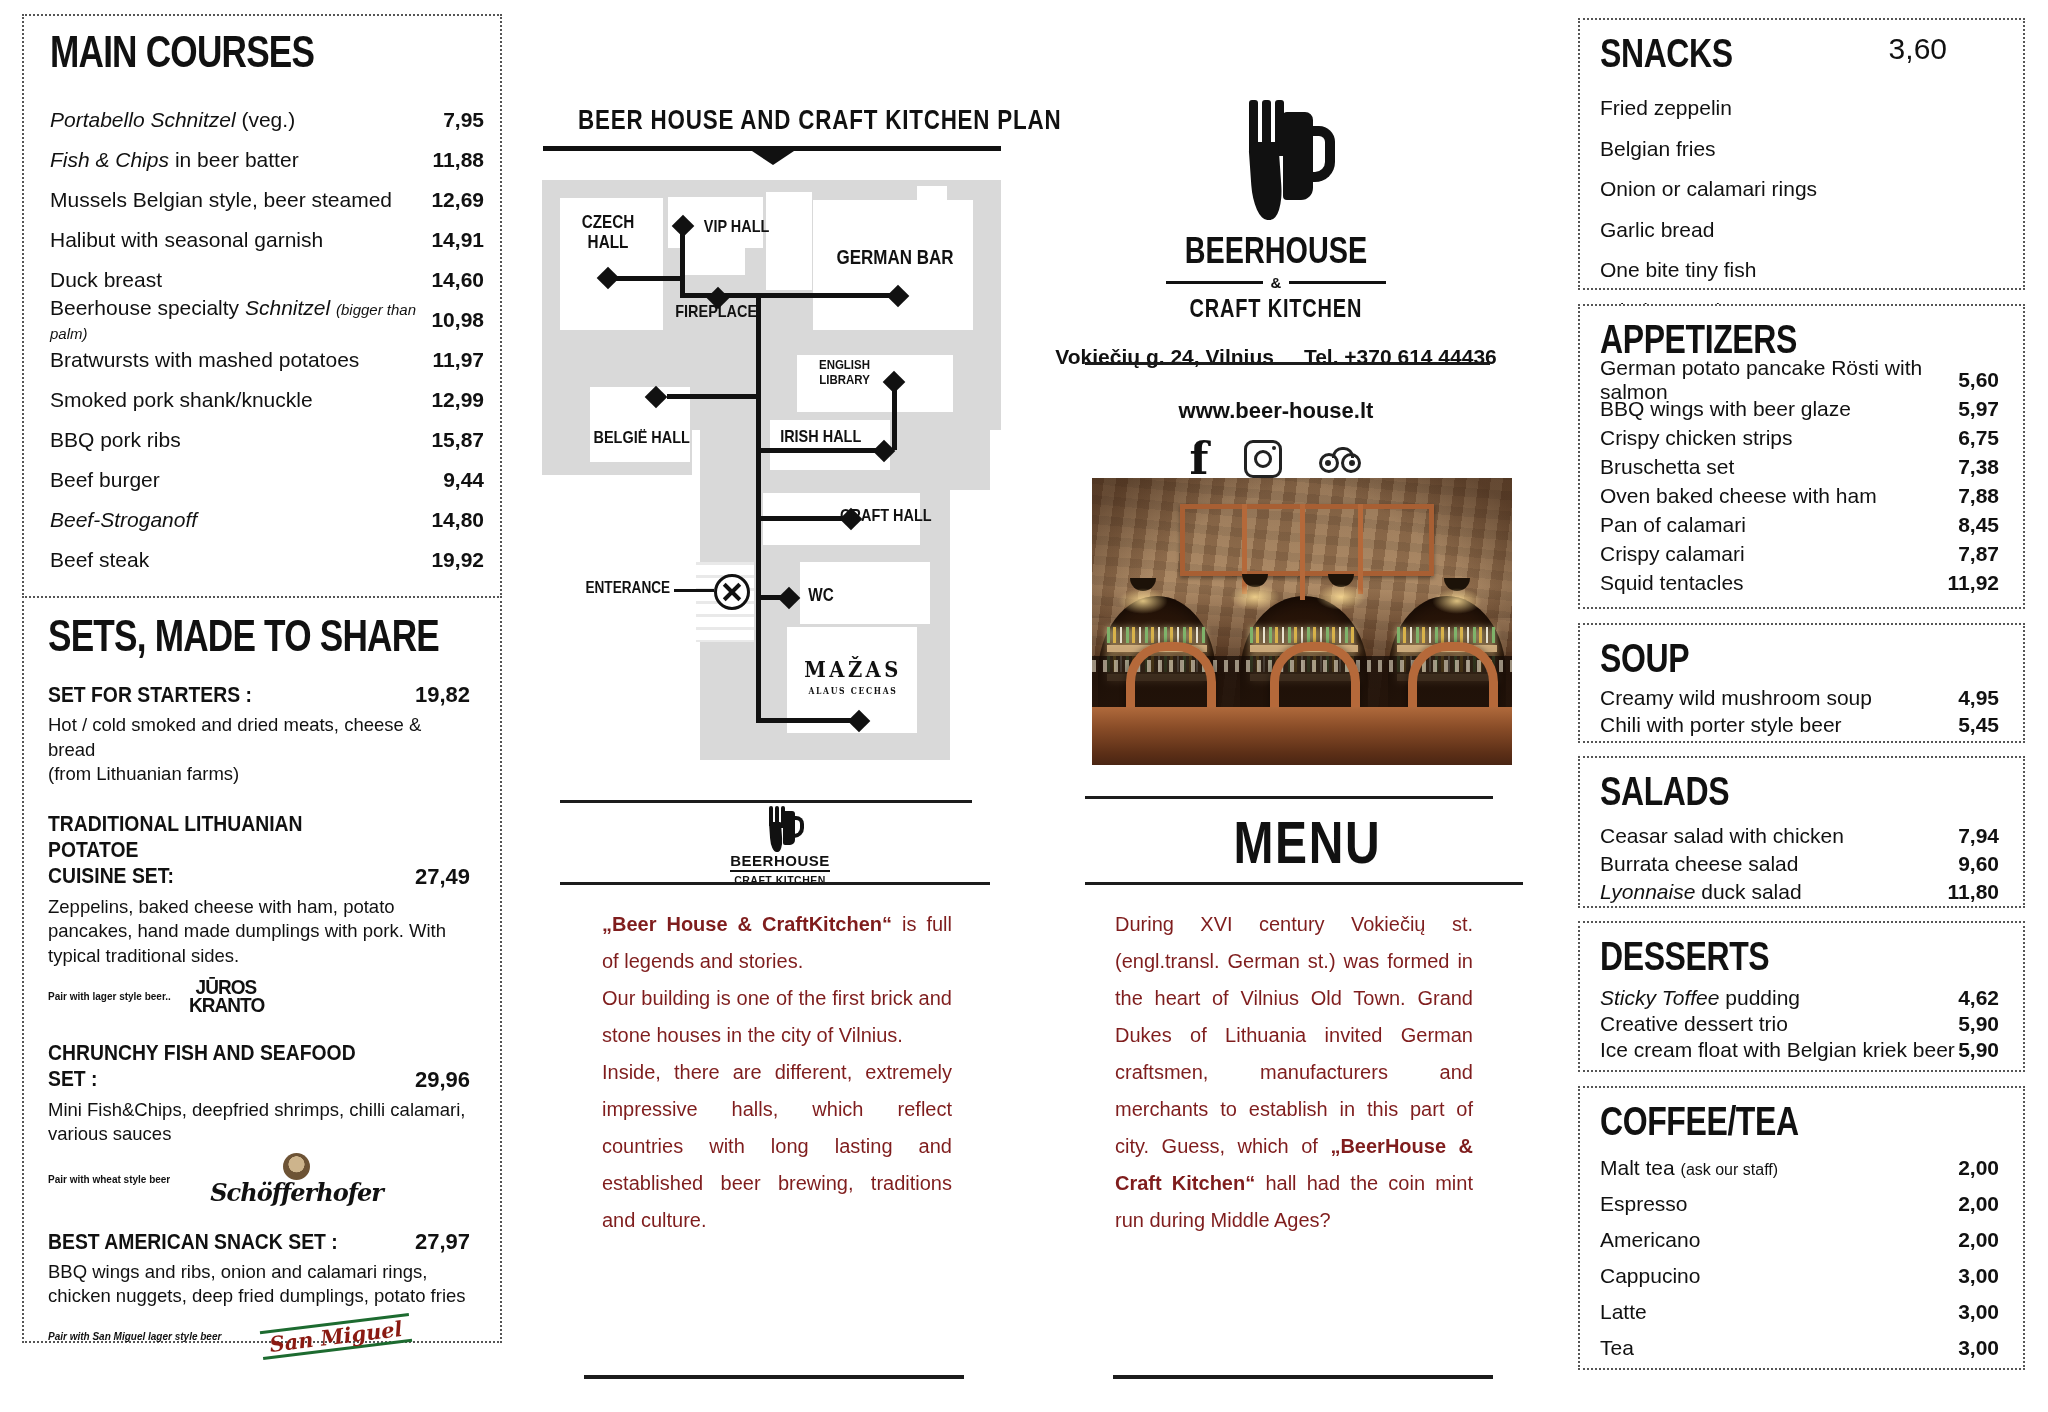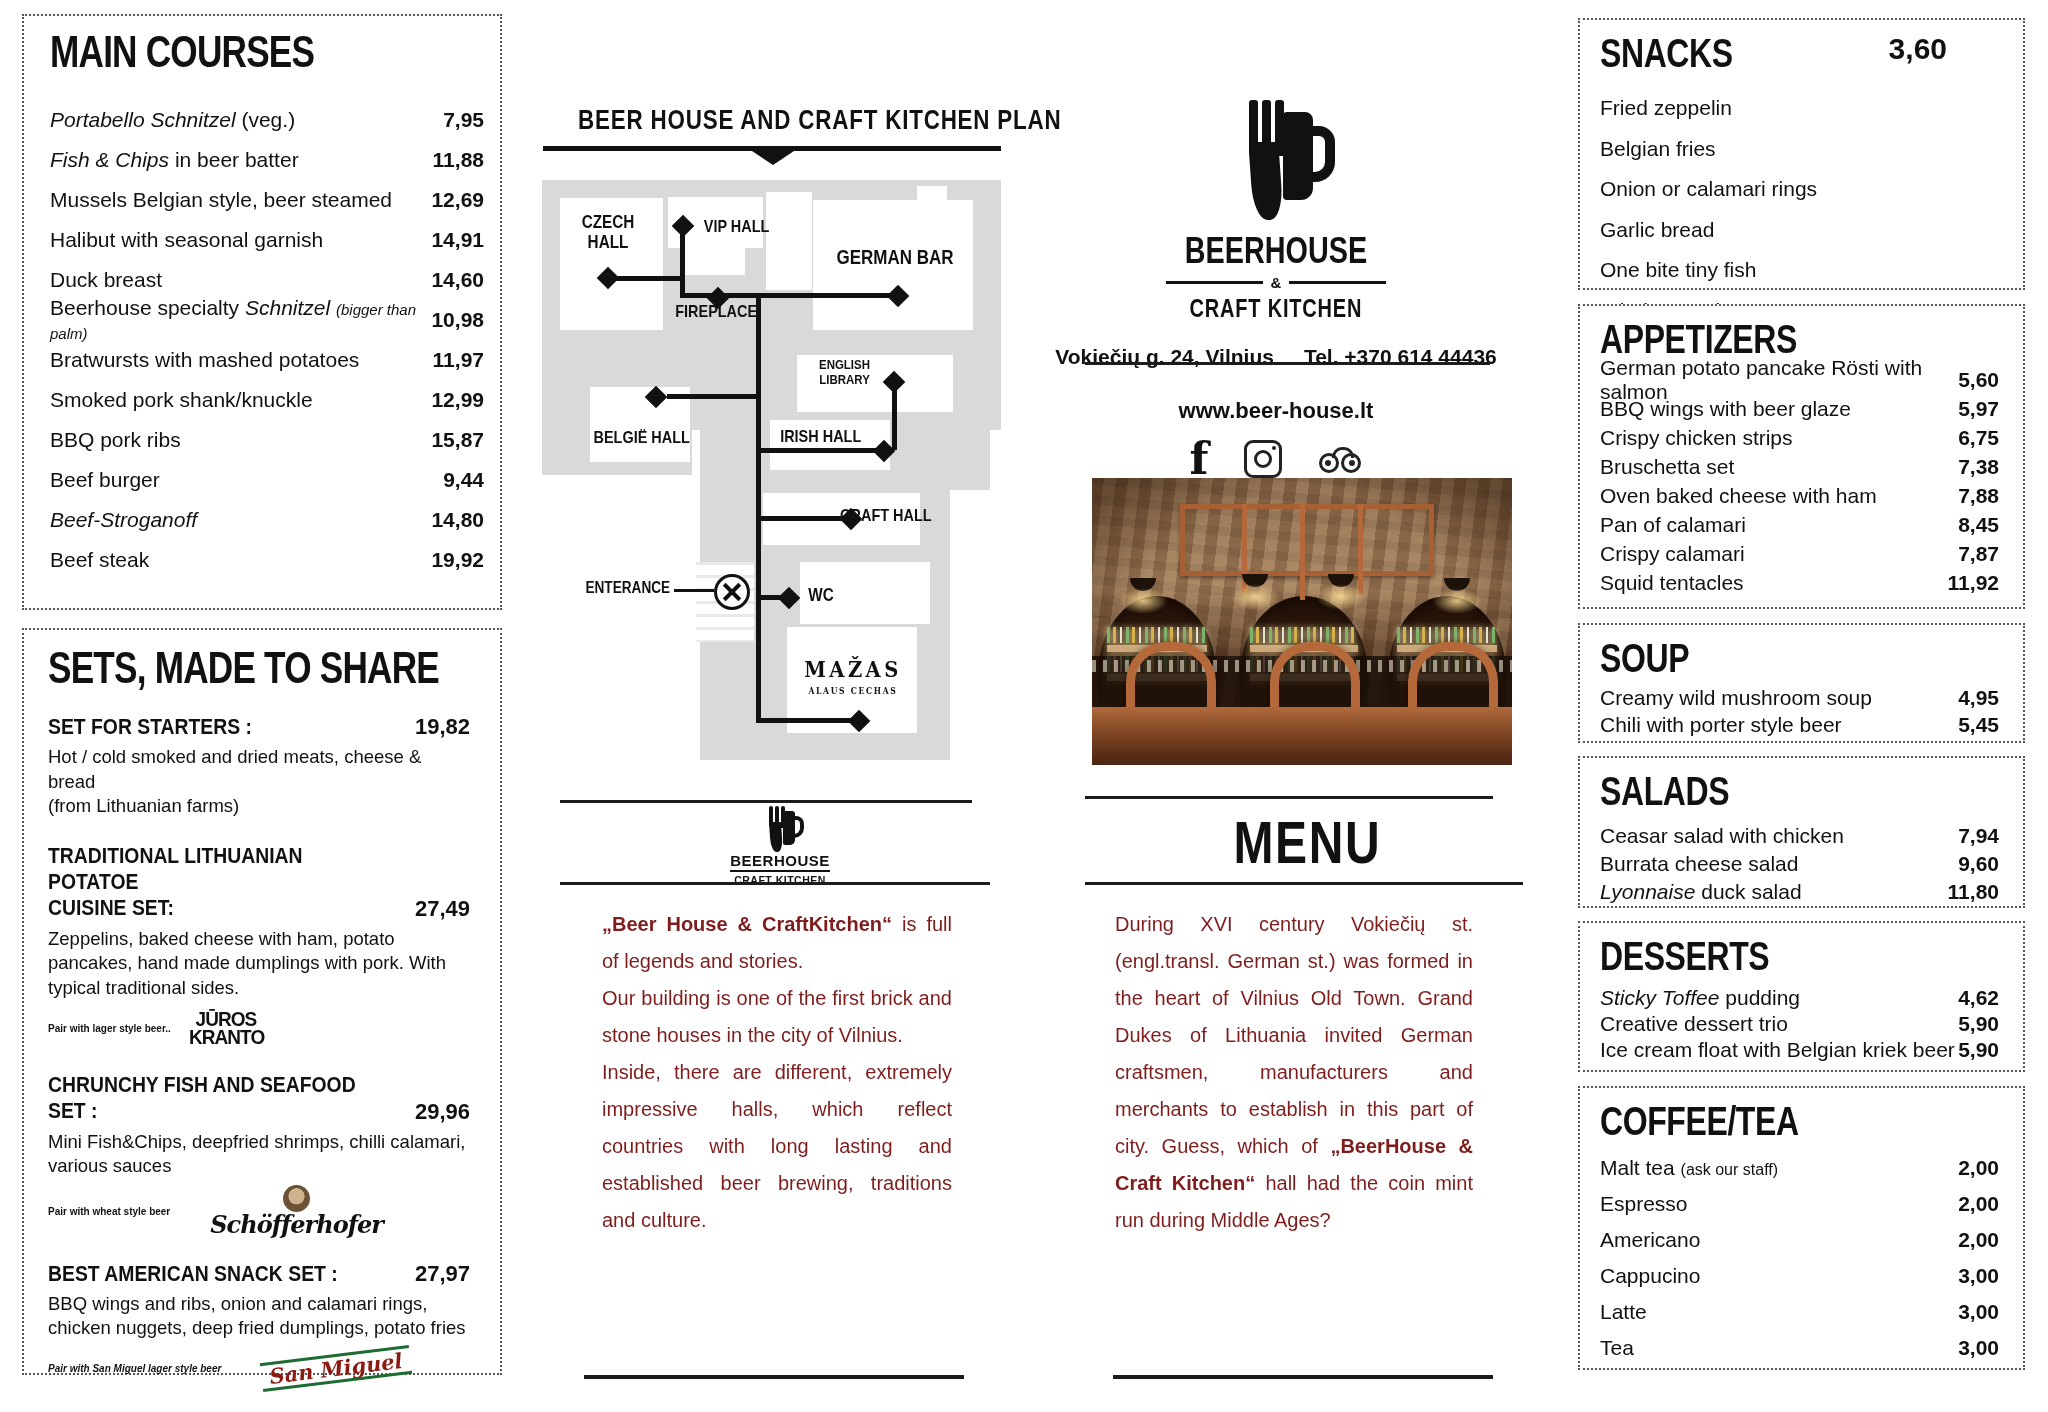--- a/index.html
+++ b/index.html
@@ -18,21 +18,21 @@
   .dpanel{position:absolute;border:2px dotted #555;background:#fff;box-sizing:border-box;}
 
   
   #panel-main{left:22px;top:14px;width:480px;height:596px;padding:14px 16px 0 26px;}
   .big-hd{font-size:44px;font-weight:800;letter-spacing:-1px;line-height:1;}
   #panel-main .list{margin-top:26px;}
   .mc-row{display:flex;justify-content:space-between;align-items:center;height:40px;font-size:21px;}
   .mc-row .pr{font-weight:700;}
 
   
-  #panel-sets{left:22px;top:628px;width:480px;height:747px;padding:16px 30px 0 24px;}
+  #panel-sets{left:22px;top:596px;width:480px;height:747px;padding:16px 30px 0 24px;}
   #panel-sets .list{margin-top:24px;}
   .set{margin-bottom:24px;}
   .set-head{display:flex;justify-content:space-between;align-items:flex-end;}
   .set-name{font-size:22px;font-weight:800;white-space:pre-line;line-height:1.2;transform:scaleX(.88);transform-origin:0 100%;}
   .set-price{font-size:22px;font-weight:700;}
   .set-desc{font-size:18.5px;line-height:1.32;margin-top:5px;white-space:pre-line;}
   .set-pair{display:flex;align-items:center;margin-top:8px;min-height:40px;}
   .pair-txt{font-size:10px;font-weight:700;}
   .brand{display:inline-flex;flex-direction:column;align-items:center;margin-left:16px;line-height:1;}
   .brand-juros span{font-weight:800;font-size:20px;line-height:.92;letter-spacing:-1px;transform:scaleX(.95);}
@@ -147,21 +147,21 @@
 
   
   #center-bottom{left:1085px;top:790px;width:445px;height:620px;}
   #menu-title{position:absolute;left:0;top:18px;width:445px;text-align:center;font-size:60px;font-weight:800;letter-spacing:2px;}
   #story2{position:absolute;left:30px;top:116px;width:358px;}
 
   
   .rpanel{left:1578px;width:447px;padding:12px 24px 0 20px;}
   .rp-title{font-size:40px;font-weight:800;letter-spacing:-.5px;line-height:1.05;}
   .rp-title-row{display:flex;align-items:flex-start;justify-content:space-between;}
-  .rp-big-price{font-size:30px;font-weight:700;margin-right:52px;}
+  .rp-big-price{font-size:30px;font-weight:400;margin-right:52px;}
   .rrow{display:flex;justify-content:space-between;align-items:center;font-size:21px;}
   .rrow .pr{font-weight:700;}
   #p-snacks{top:18px;height:272px;}   #p-snacks .rrow{height:40.5px;}  #p-snacks .list{margin-top:14px;}
   #p-apps{top:304px;height:305px;}    #p-apps .rrow{height:29px;}      #p-apps .list{margin-top:5px;}
   #p-soup{top:623px;height:120px;}    #p-soup .rrow{height:27px;}      #p-soup .list{margin-top:5px;}
   #p-salads{top:756px;height:152px;}  #p-salads .rrow{height:28px;}    #p-salads .list{margin-top:10px;}
   #p-desserts{top:921px;height:151px;}#p-desserts .rrow{height:26px;}  #p-desserts .list{margin-top:8px;text-align:right;}
   #p-coffee{top:1086px;height:284px;} #p-coffee .rrow{height:36px;}    #p-coffee .list{margin-top:8px;}
 </style>
 </head>

